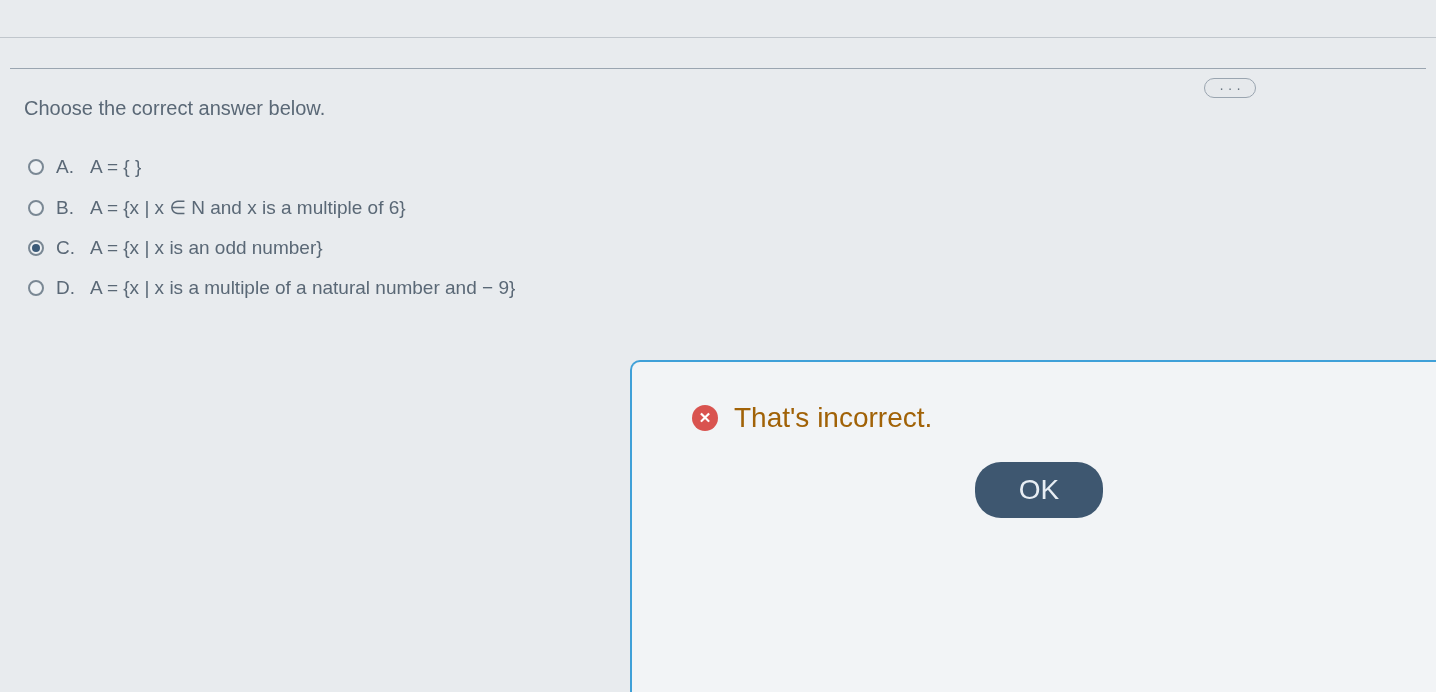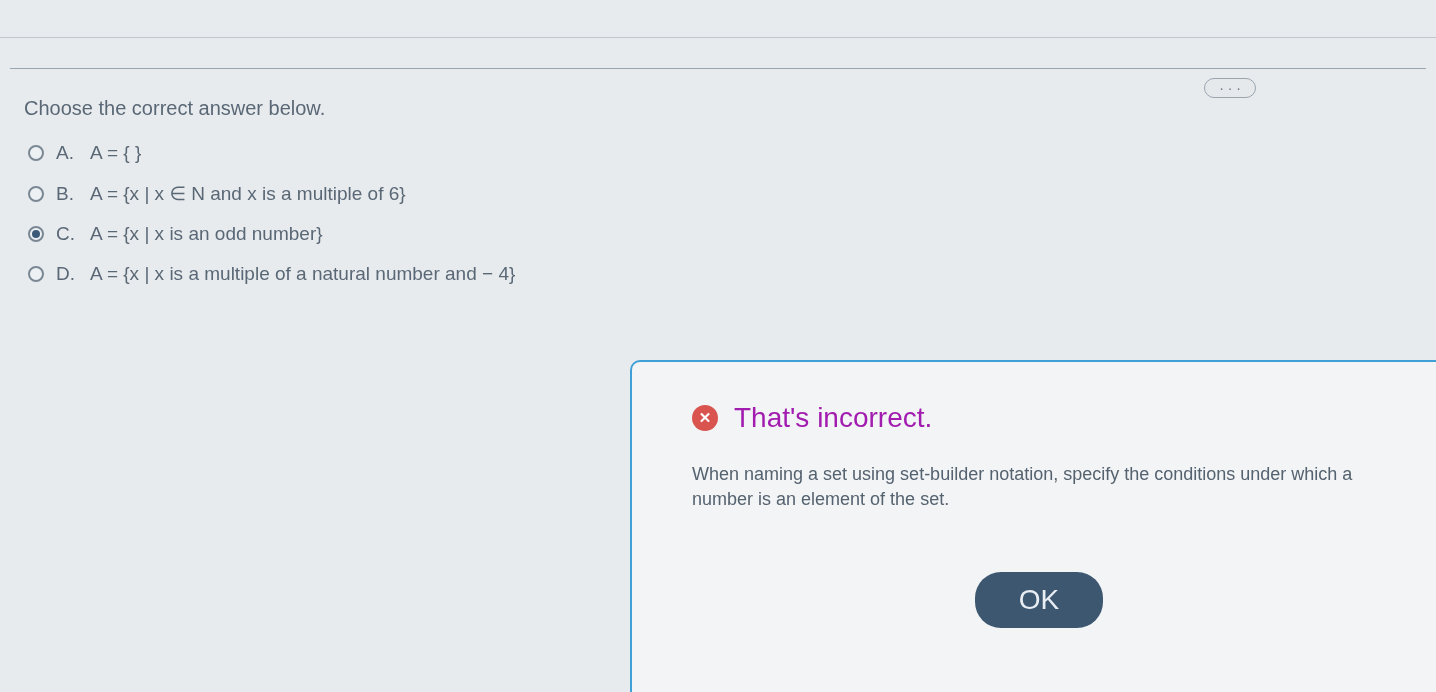--- a/index.html
+++ b/index.html
@@ -31,21 +31,21 @@
     color: #6a7682;
     font-size: 14px;
     line-height: 1;
   }
   .question-area {
     padding: 28px 24px 0 24px;
   }
   .prompt {
     font-size: 20px;
     color: #5a6876;
-    margin-bottom: 22px;
+    margin-bottom: 36px;
   }
   .options {
     display: flex;
     flex-direction: column;
     gap: 18px;
     padding-left: 4px;
   }
   .option {
     display: flex;
     align-items: center;
@@ -103,21 +103,21 @@
     display: inline-flex;
     align-items: center;
     justify-content: center;
     color: #fff;
     font-weight: bold;
     font-size: 15px;
     flex-shrink: 0;
   }
   .feedback-title {
     font-size: 28px;
-    color: #a21caf;
+    color: #a16207;
   }
   .feedback-body {
     font-size: 18px;
     color: #55626f;
     line-height: 1.4;
     margin-bottom: 60px;
     max-width: 720px;
   }
   .ok-row {
     display: flex;
@@ -163,28 +163,27 @@
       <span class="radio selected">
           <span class="dot"></span>
         </span>
       <span class="opt-letter">C.</span>
       <span class="opt-text">A = {x | x is an odd number}</span>
     </label>
 
     <label class="option">
       <span class="radio"></span>
       <span class="opt-letter">D.</span>
-      <span class="opt-text">A = {x | x is a multiple of a natural number and − 4}</span>
+      <span class="opt-text">A = {x | x is a multiple of a natural number and − 9}</span>
     </label>
 
   </div>
 </div>
 
 <div class="feedback-panel">
   <div class="feedback-header">
     <span class="x-icon">✕</span>
     <span class="feedback-title">That's incorrect.</span>
   </div>
-  <div class="feedback-body">When naming a set using set-builder notation, specify the conditions under which a number is an element of the set.</div>
   <div class="ok-row">
     <button class="ok-button">OK</button>
   </div>
 </div>
 
 </body></html>

